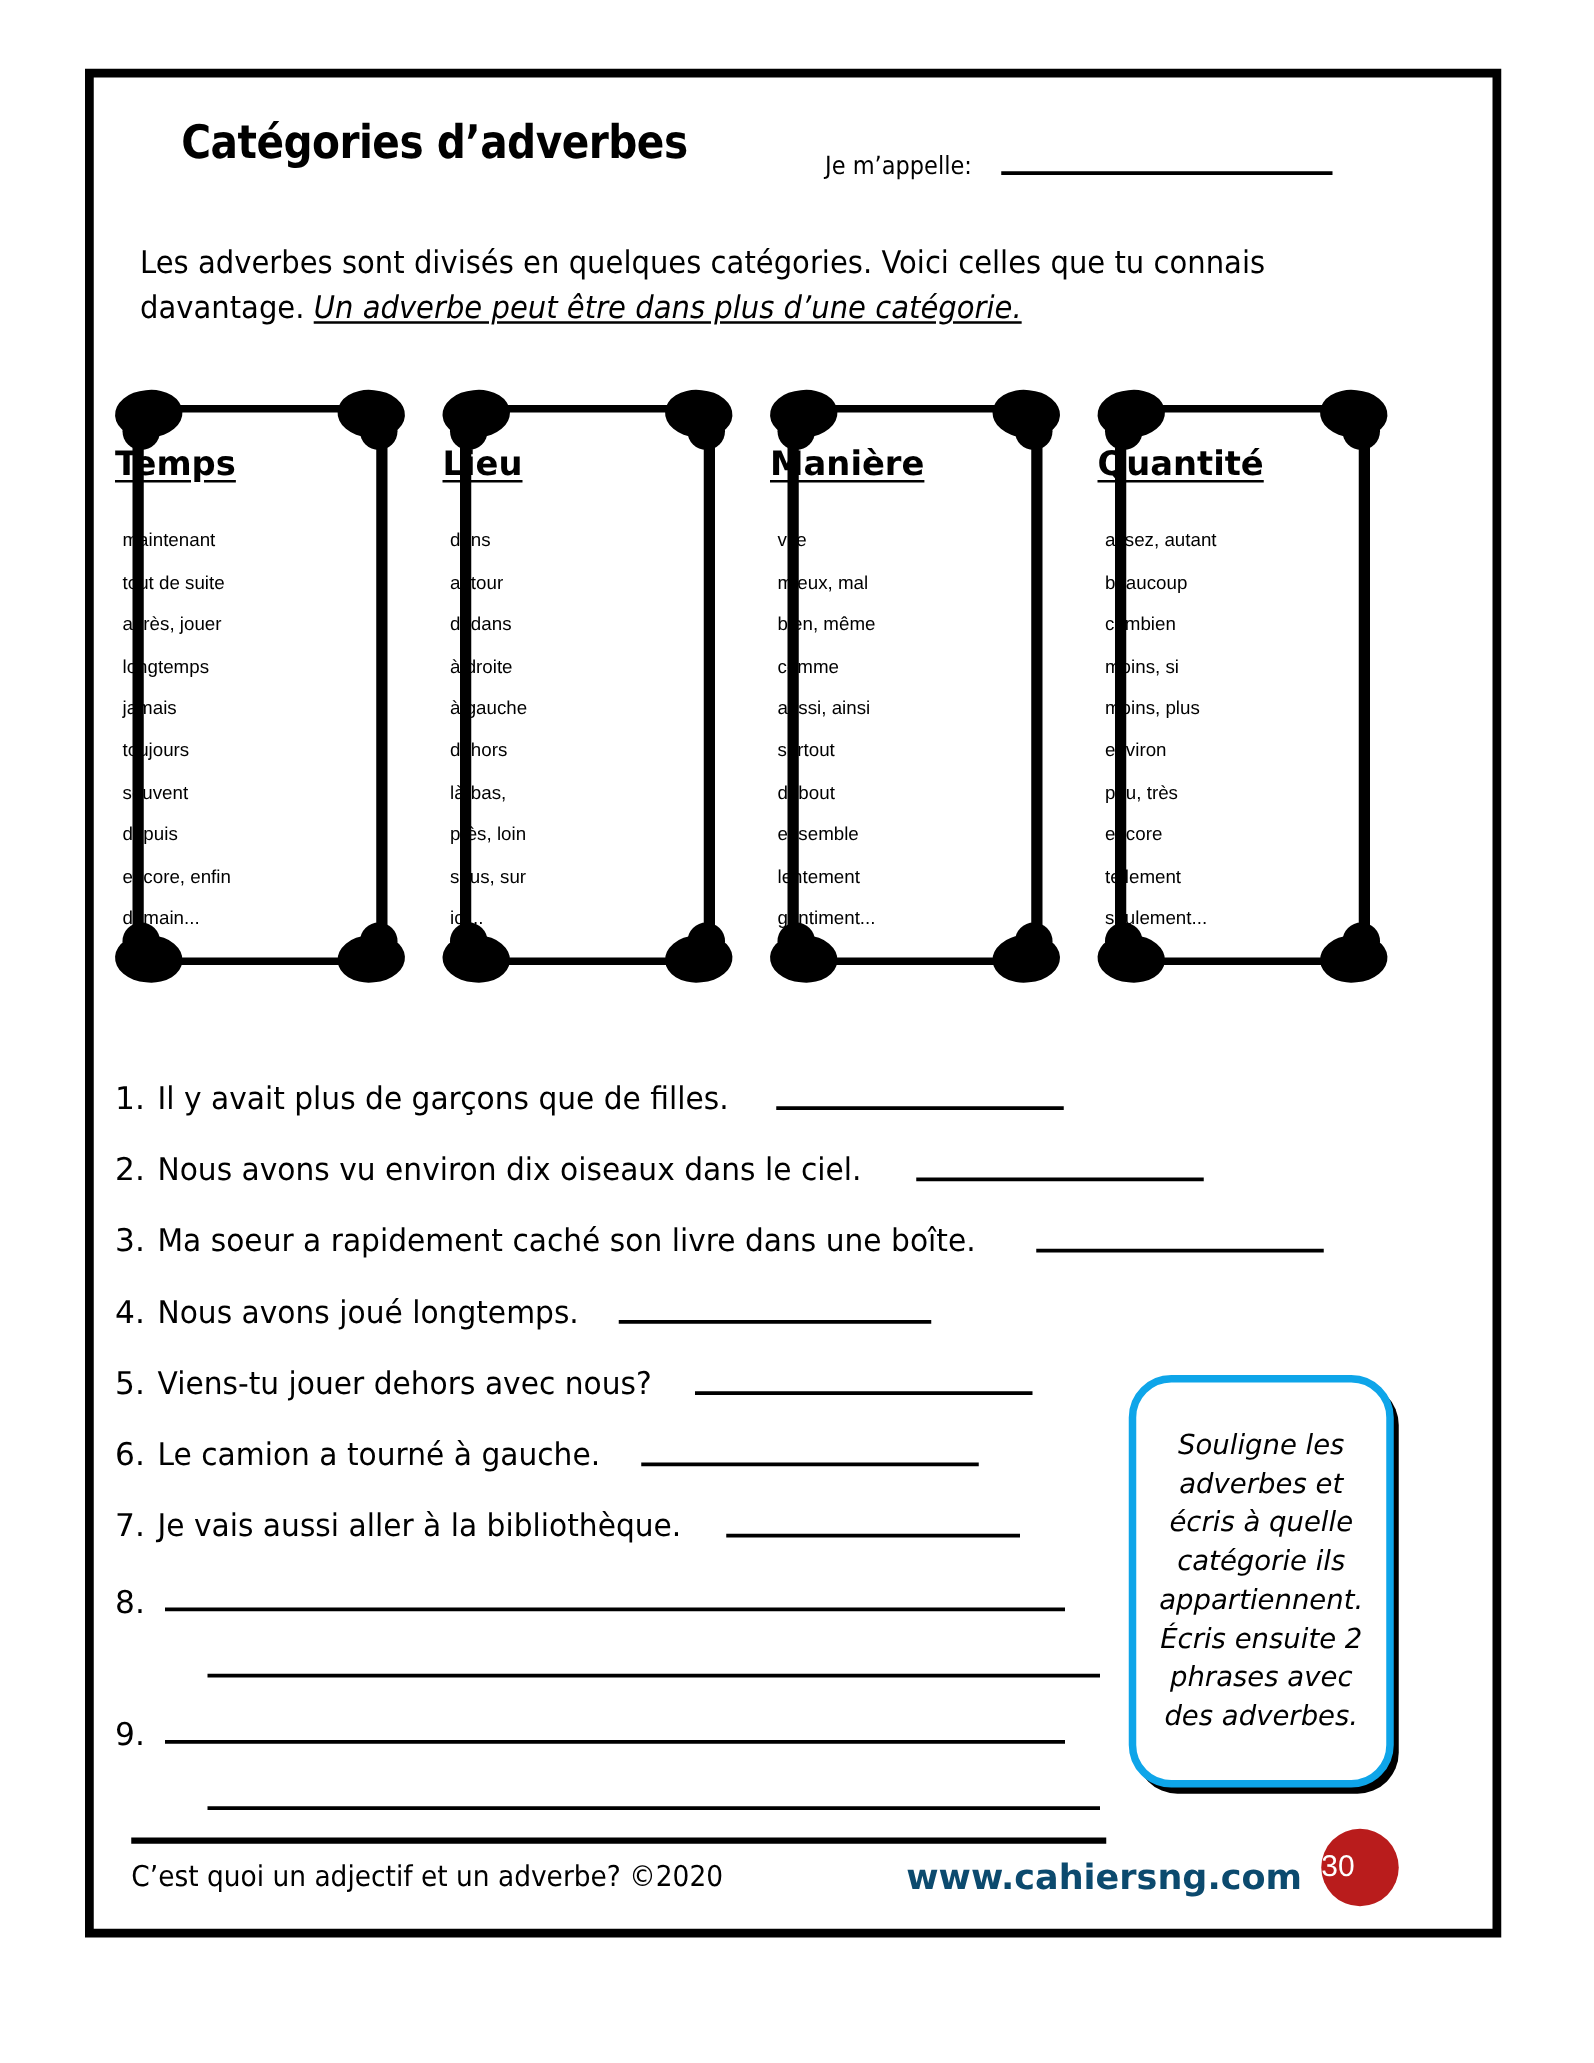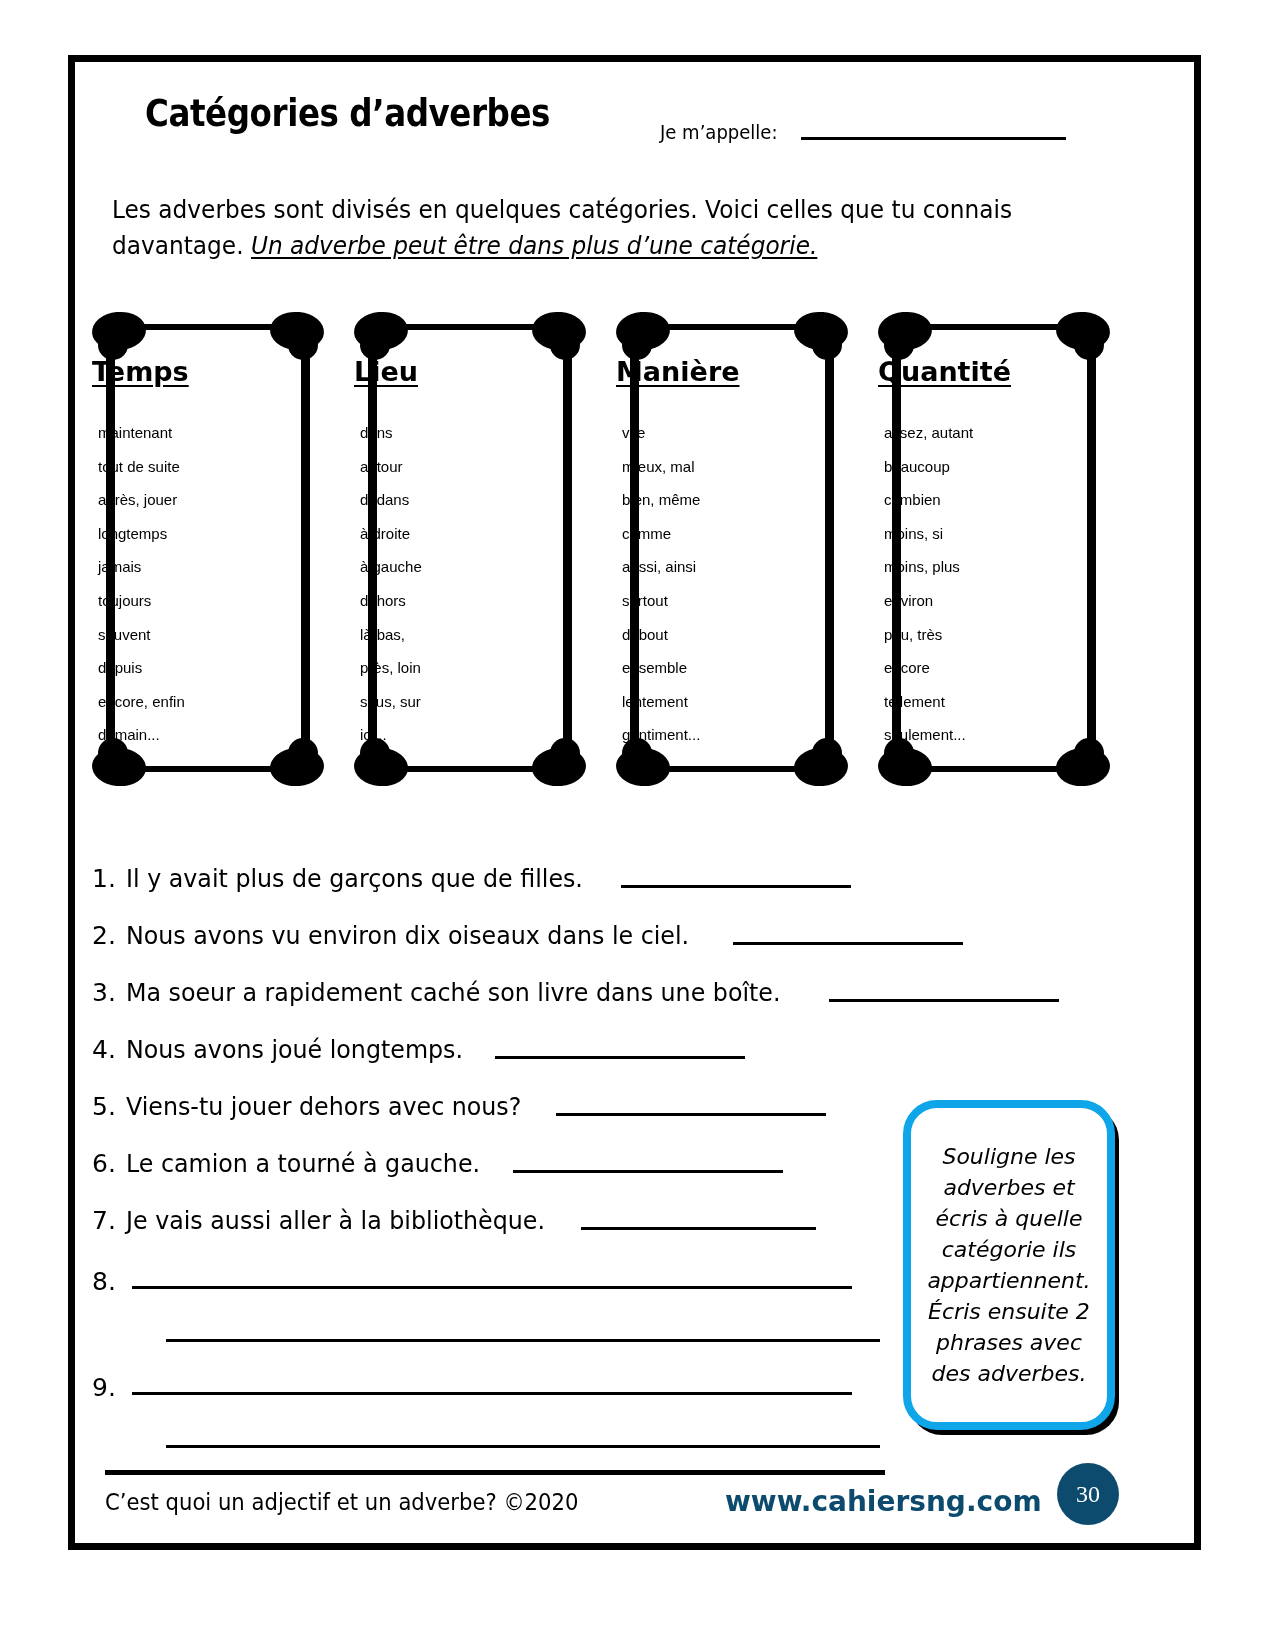--- a/index.html
+++ b/index.html
@@ -236,21 +236,21 @@
   }
   .blank-line.indented { margin-left: 40px; flex: 0 0 714px; }
 
   
   .instruction-box {
     position: absolute;
     left: 903px;
     top: 1100px;
     width: 212px;
     height: 330px;
-    border: 8px solid #0ea5e9;
+    border: 6px solid #0ea5e9;
     border-radius: 34px;
     box-sizing: border-box;
     display: flex;
     align-items: center;
     justify-content: center;
     background: #fff;
     box-shadow: 5px 6px 0 -1px #000;
   }
   .instruction-text {
     font-family: "DejaVu Sans", sans-serif;
@@ -297,26 +297,26 @@
     color: #2b2b6b;
     white-space: nowrap;
   }
   .page-badge {
     position: absolute;
     left: 1057px;
     top: 1463px;
     width: 62px;
     height: 62px;
     border-radius: 50%;
-    background: #0c4a6e;
+    background: #b91c1c;
     color: #fff;
     display: flex;
     align-items: center;
-    justify-content: center;
-    font-family: Liberation Serif, serif;
+    justify-content: flex-start;
+    font-family: Liberation Sans, sans-serif;
     font-size: 24px;
   }
 </style>
 </head>
 <body>
 
 <div class="page">
 
   <div class="page-border"></div>
 

